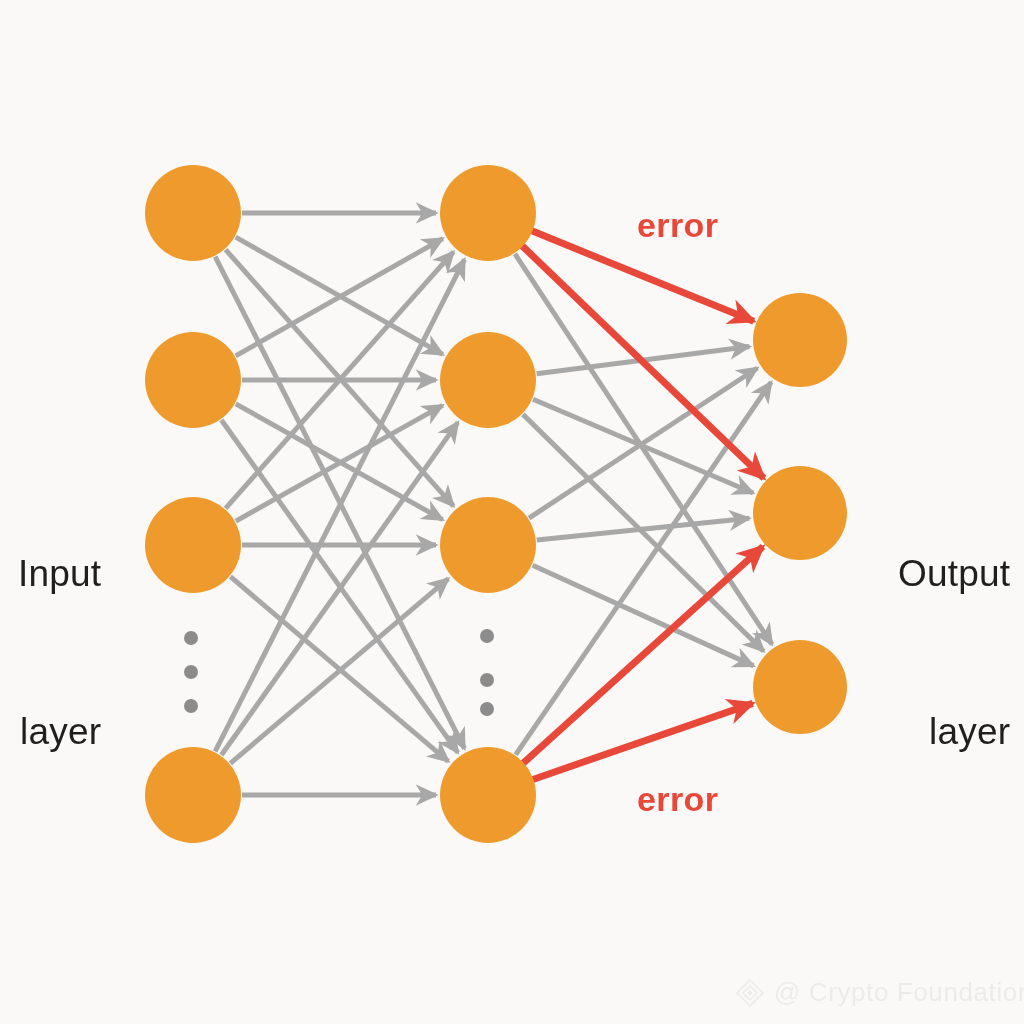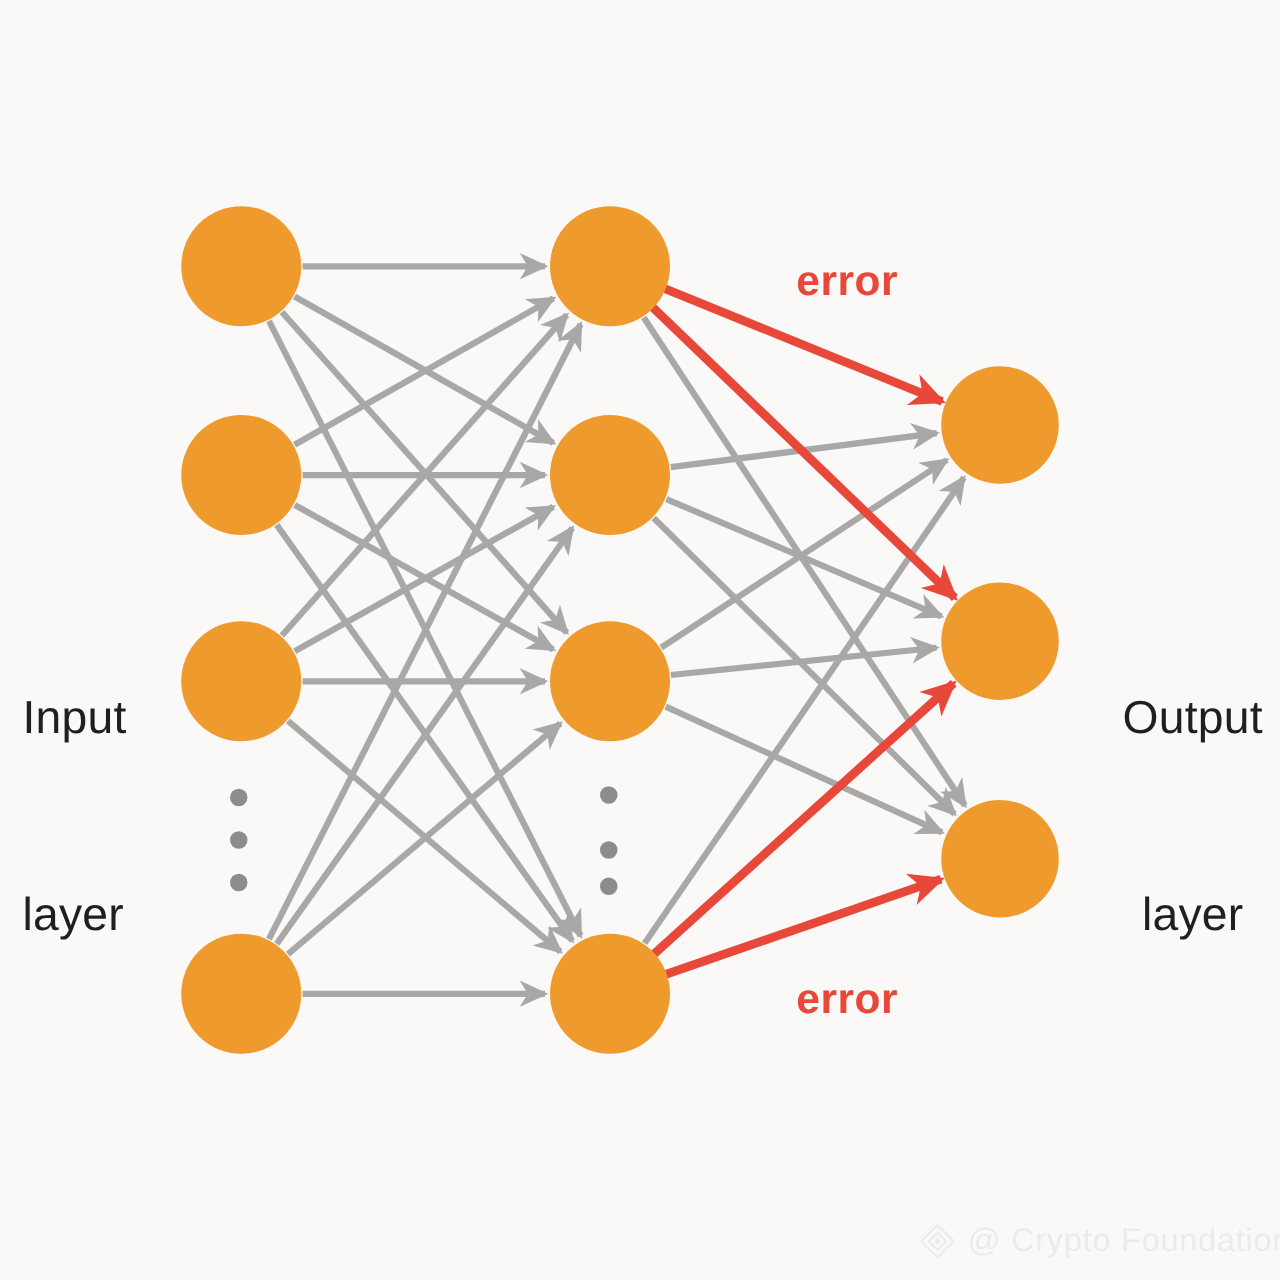--- a/index.html
+++ b/index.html
@@ -32,26 +32,26 @@
     font-size: 37px;
     line-height: 1.42;
     color: #1f1f1f;
     font-weight: 400;
     letter-spacing: 0.2px;
     white-space: pre;
   }
   #input-layer-label {
     left: 18px;
     top: 443px;
-    text-align: left;
+    text-align: right;
   }
   #output-layer-label {
     left: 898px;
     top: 443px;
-    text-align: center;
+    text-align: right;
   }
   .error-label {
     position: absolute;
     font-family: "Liberation Sans", sans-serif;
     font-size: 34px;
     color: #e8483a;
     letter-spacing: 0.4px;
     white-space: pre;
     font-weight: bold;
   }

